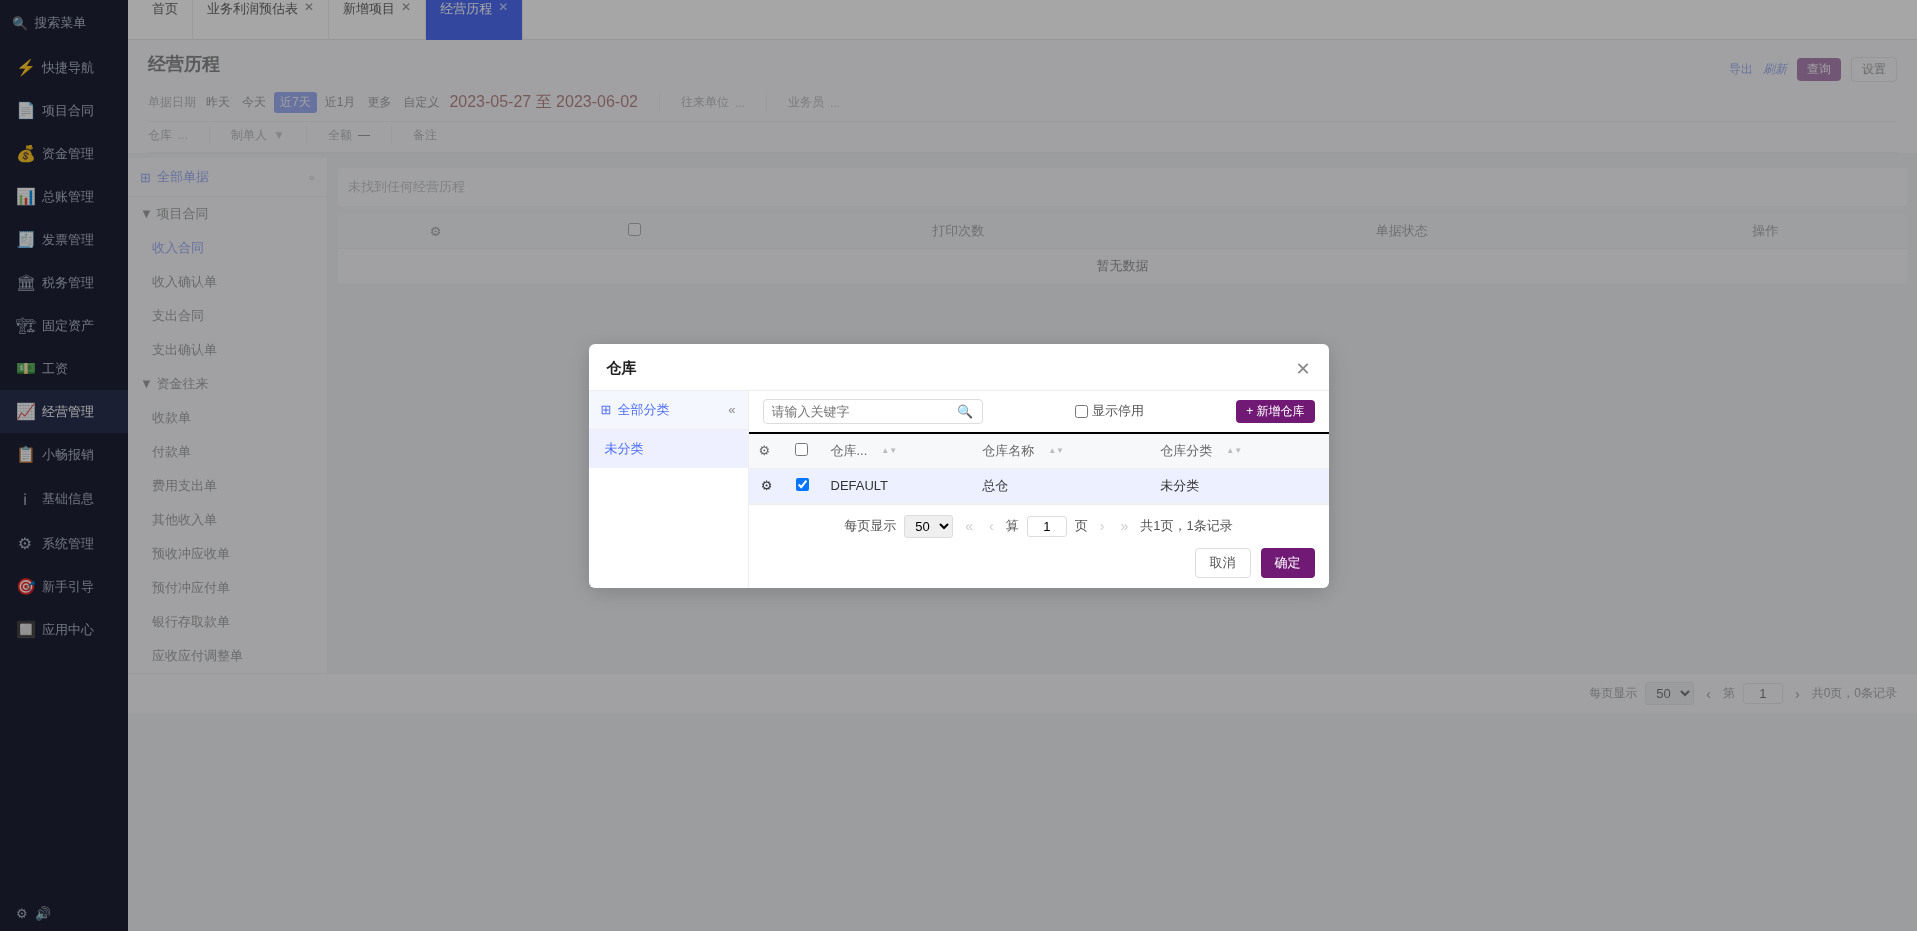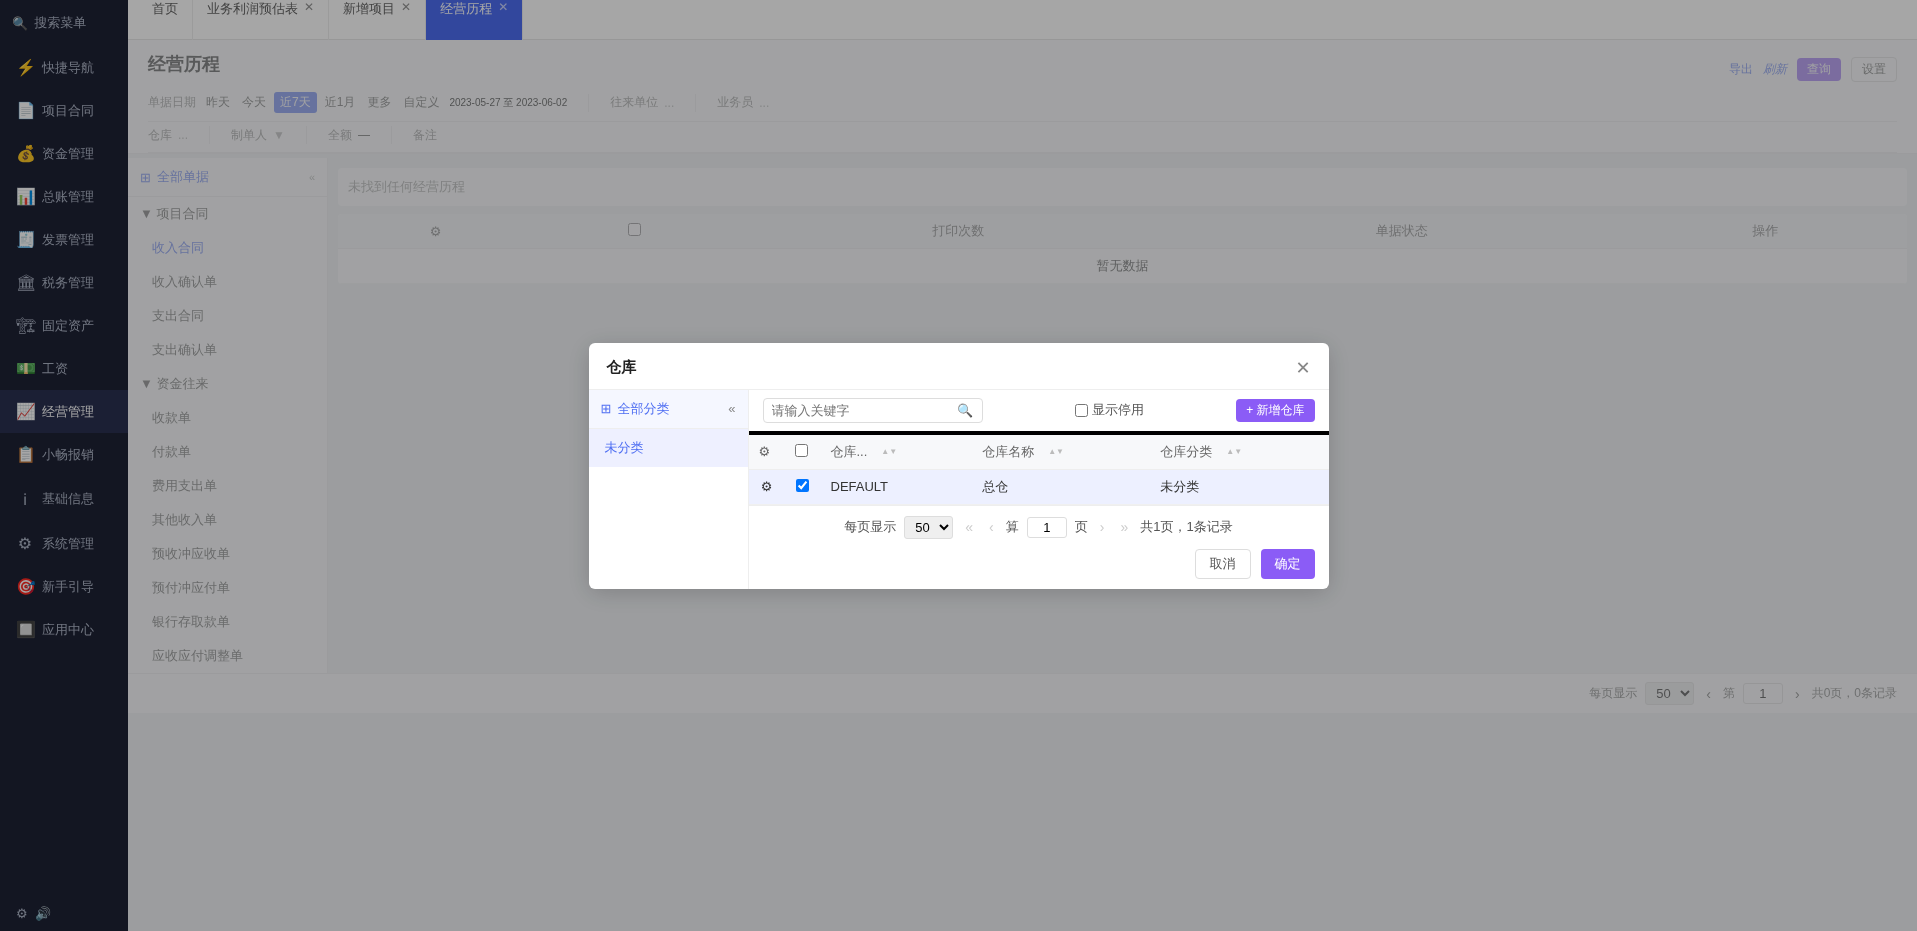--- a/index.html
+++ b/index.html
@@ -30,21 +30,21 @@
     .filter-date-btns { display: flex; gap: 4px; }
     .date-btn { font-size: 12px; color: #555; cursor: pointer; padding: 2px 4px; }
     .date-btn.active { background: #4e6ef2; color: #fff; border-radius: 3px; padding: 2px 6px; }
     .filter-dots { color: #aaa; cursor: pointer; }
 
     
     .bottom-bar { background: #fff; border-top: 1px solid #eee; padding: 8px 20px; display: flex; align-items: center; justify-content: flex-end; gap: 8px; font-size: 12px; color: #666; }
 
     
     .btn { padding: 5px 14px; border-radius: 4px; font-size: 13px; cursor: pointer; border: none; }
-    .btn-primary { background: #8b5cf6; color: #fff; }
+    .btn-primary { background: #701a75; color: #fff; }
     .btn-default { background: #fff; border: 1px solid #ddd; color: #555; }
     .btn-sm { padding: 3px 10px; font-size: 12px; }
 
     
     .modal-overlay { position: fixed; top: 0; left: 0; right: 0; bottom: 0; background: rgba(0,0,0,0.35); z-index: 100; display: flex; align-items: center; justify-content: center; }
     .modal { background: #fff; border-radius: 6px; width: 740px; max-height: 560px; display: flex; flex-direction: column; box-shadow: 0 4px 24px rgba(0,0,0,0.18); }
     .modal-header { display: flex; align-items: center; justify-content: space-between; padding: 14px 18px 10px; border-bottom: 1px solid #eee; }
     .modal-title { font-size: 15px; font-weight: 600; color: #222; }
     .modal-close { font-size: 18px; color: #888; cursor: pointer; background: none; border: none; }
     .modal-body { display: flex; flex: 1; overflow: hidden; }
@@ -54,21 +54,21 @@
     .modal-sidebar-header { display: flex; align-items: center; gap: 6px; padding: 10px 12px; font-size: 13px; color: #4e6ef2; cursor: pointer; background: #f5f7ff; border-bottom: 1px solid #eee; }
     .modal-sidebar-collapse { margin-left: auto; cursor: pointer; color: #888; }
     .modal-sidebar-item { padding: 10px 16px; font-size: 13px; color: #555; cursor: pointer; }
     .modal-sidebar-item.active { color: #4e6ef2; background: #eef0ff; }
     .scrollbar-thin { overflow-y: auto; flex: 1; }
     .scrollbar-thin::-webkit-scrollbar { width: 4px; }
     .scrollbar-thin::-webkit-scrollbar-thumb { background: #ddd; border-radius: 2px; }
 
     
     .modal-main { flex: 1; display: flex; flex-direction: column; overflow: hidden; }
-    .modal-toolbar { display: flex; align-items: center; justify-content: space-between; padding: 8px 14px; border-bottom: 4px solid #000000; }
+    .modal-toolbar { display: flex; align-items: center; justify-content: space-between; padding: 8px 14px; border-bottom: 2px solid #000000; }
     .search-box { display: flex; align-items: center; border: 1px solid #ddd; border-radius: 4px; padding: 4px 8px; font-size: 13px; gap: 6px; }
     .search-box input { border: none; outline: none; font-size: 13px; color: #555; width: 180px; }
     .show-disabled { display: flex; align-items: center; gap: 4px; font-size: 13px; color: #555; }
 
     
     .modal-table { flex: 1; overflow: auto; }
     .modal-table table { width: 100%; border-collapse: collapse; font-size: 13px; }
     .modal-table th { background: #f7f8fa; color: #666; font-weight: normal; padding: 8px 10px; border-bottom: 1px solid #eee; text-align: left; white-space: nowrap; }
     .modal-table td { padding: 8px 10px; border-bottom: 1px solid #f0f0f0; color: #333; }
     .modal-table tr.selected td { background: #edf0ff; }
@@ -216,21 +216,21 @@
         <div class="filter-field">
           <span class="filter-label">单据日期</span>
           <div class="filter-date-btns">
             <span class="date-btn">昨天</span>
             <span class="date-btn">今天</span>
             <span class="date-btn active">近7天</span>
             <span class="date-btn">近1月</span>
             <span class="date-btn">更多</span>
             <span class="date-btn">自定义</span>
           </div>
-          <span style="font-size:10px;color:#000000;">2023-05-27 至 2023-06-02</span>
+          <span style="font-size:16px;color:#7f1d1d;">2023-05-27 至 2023-06-02</span>
         </div>
         <div class="filter-divider"></div>
         <div class="filter-field">
           <span class="filter-label">往来单位</span>
           <span class="filter-dots">...</span>
         </div>
         <div class="filter-divider"></div>
         <div class="filter-field">
           <span class="filter-label">业务员</span>
           <span class="filter-dots">...</span>

